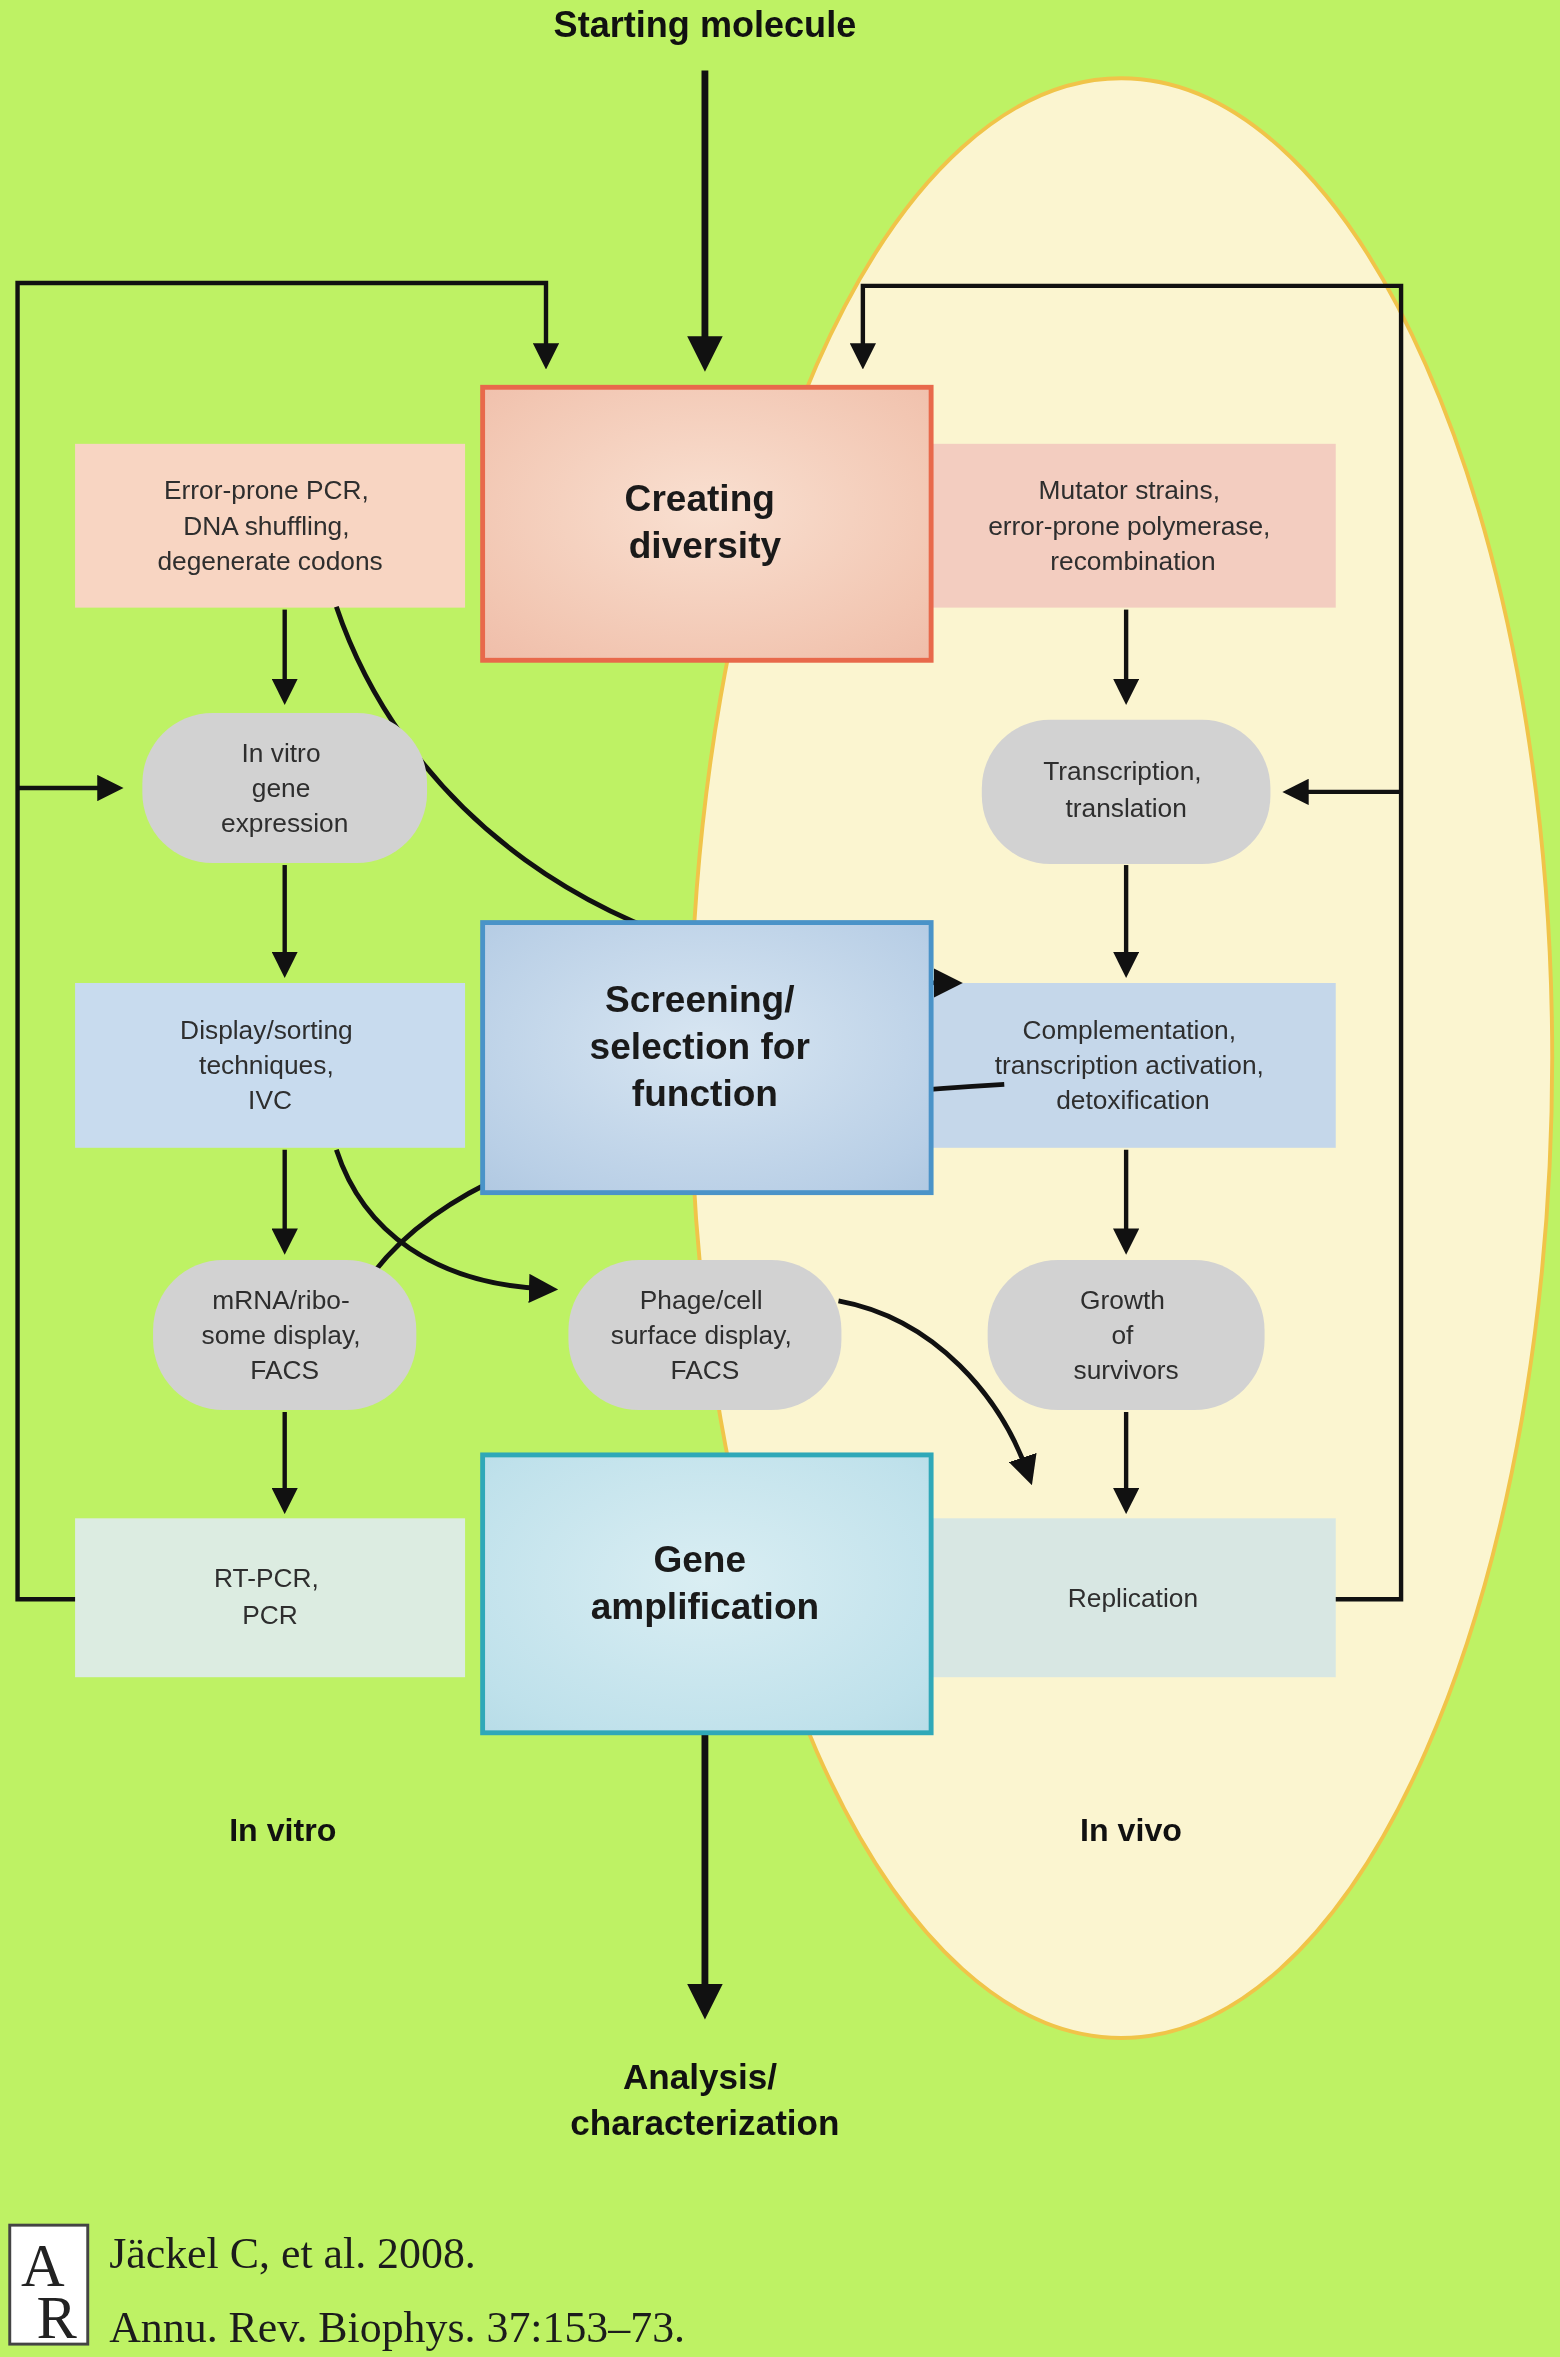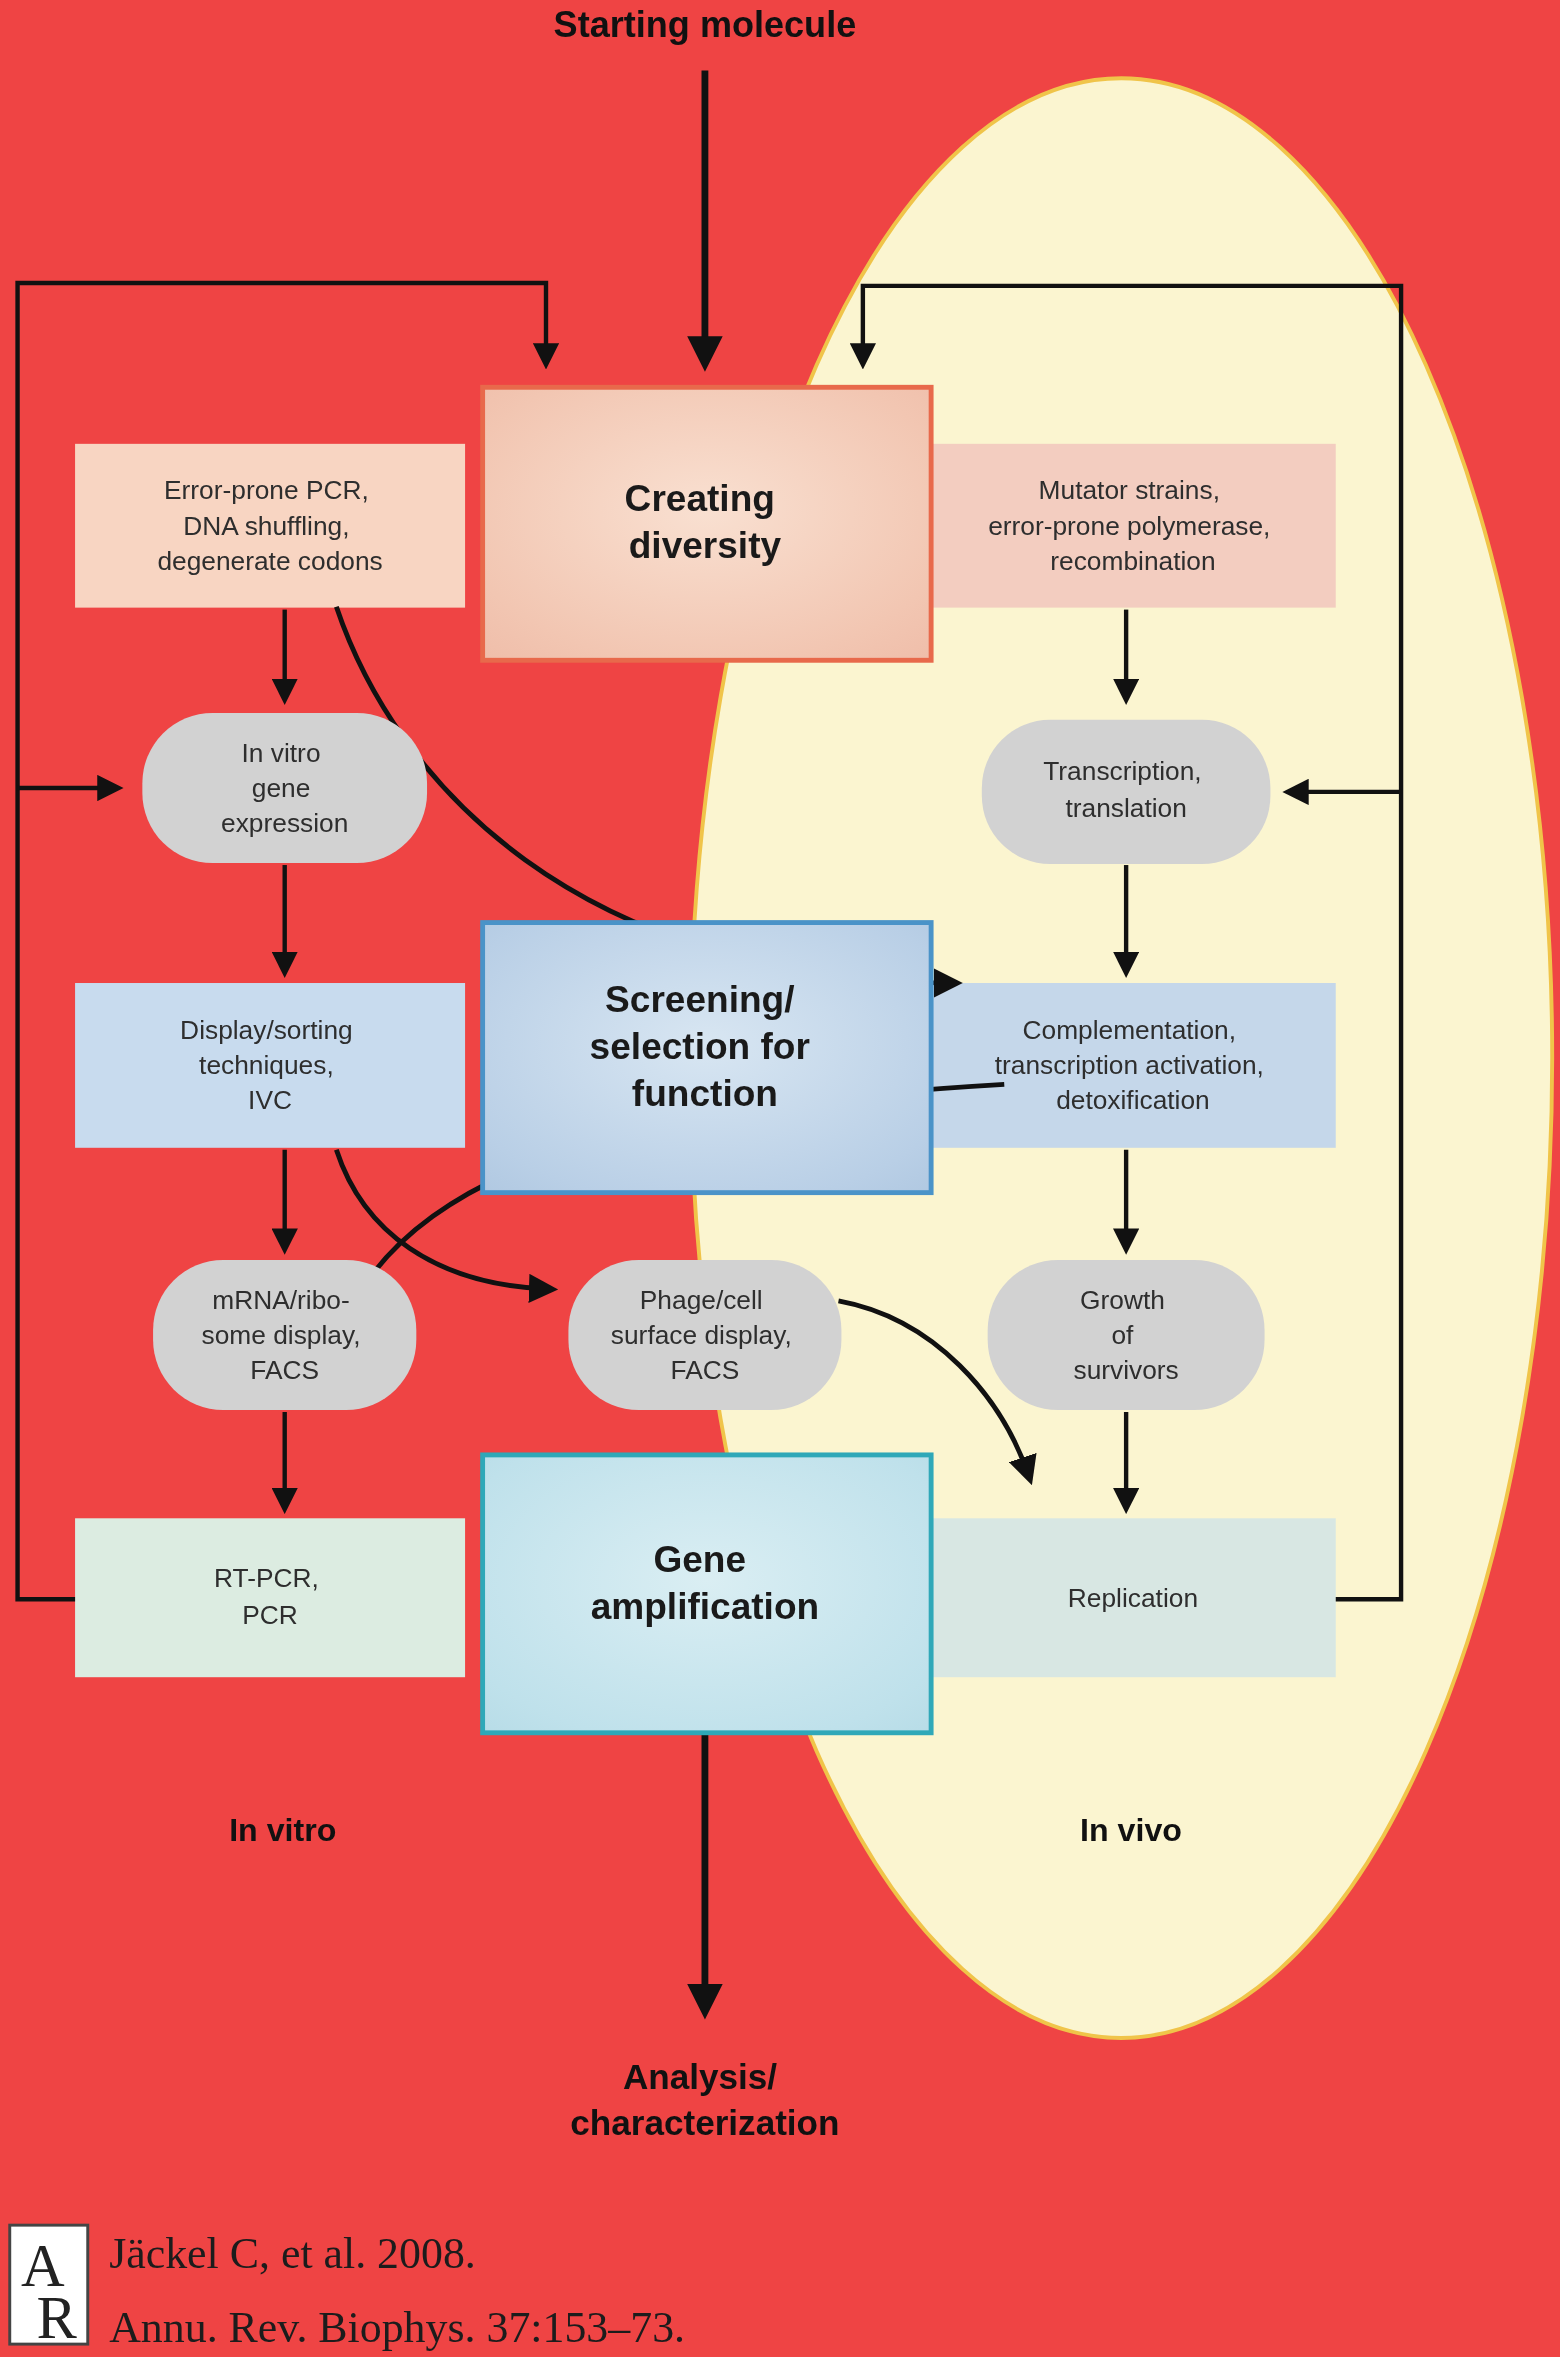--- a/index.html
+++ b/index.html
@@ -1,16 +1,16 @@
 <!DOCTYPE html>
 <html><head>
 <meta charset="utf-8">
 <style>
   html,body{margin:0;padding:0;background:#ffffff;}
-  .stage{position:relative;width:1560px;height:2357px;background:#ef4444;overflow:hidden;}
+  .stage{position:relative;width:1560px;height:2357px;background:#bef264;overflow:hidden;}
   svg{display:block;}
   .arrow{stroke:#111111;fill:none;}
   .title-text{font:700 37px "Liberation Sans",sans-serif;fill:#111111;}
   .hdr-text{font:700 38px "Liberation Sans",sans-serif;fill:#1a1a1a;}
   .band-text,.node-text{font:400 27px "Liberation Sans",sans-serif;fill:#2e2e2e;}
   .footer-text{font:700 33px "Liberation Sans",sans-serif;fill:#111111;}
   .end-text{font:700 36px "Liberation Sans",sans-serif;fill:#111111;}
   .cite-text{font:400 45px "Liberation Serif",serif;fill:#1c1c1c;}
   .logo-text{font:400 62px "Liberation Serif",serif;fill:#222222;}
 </style>

